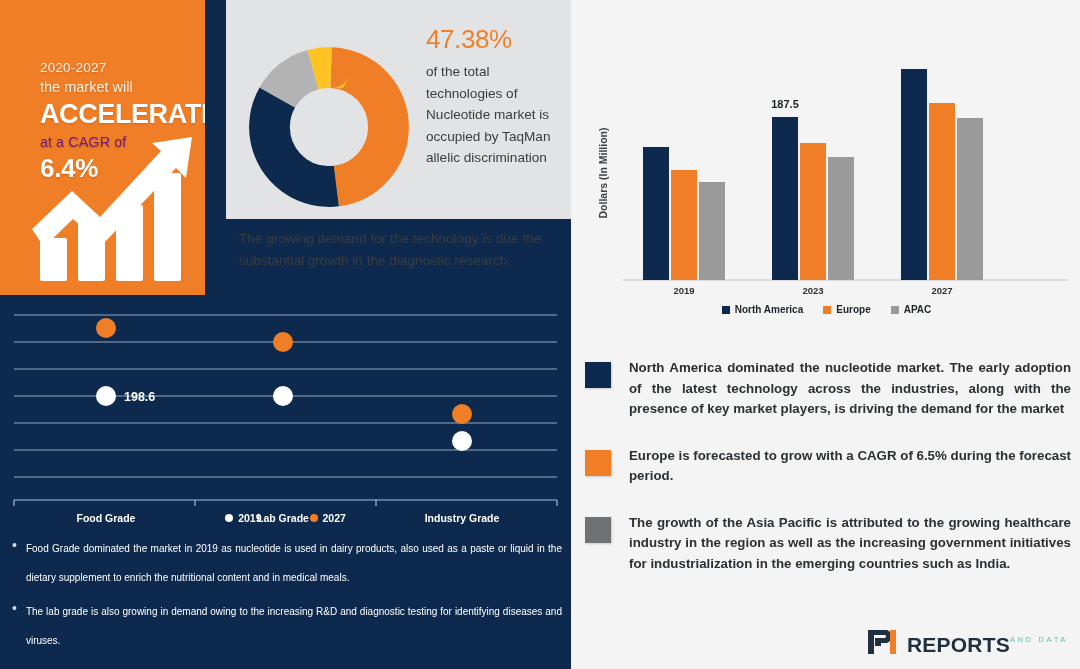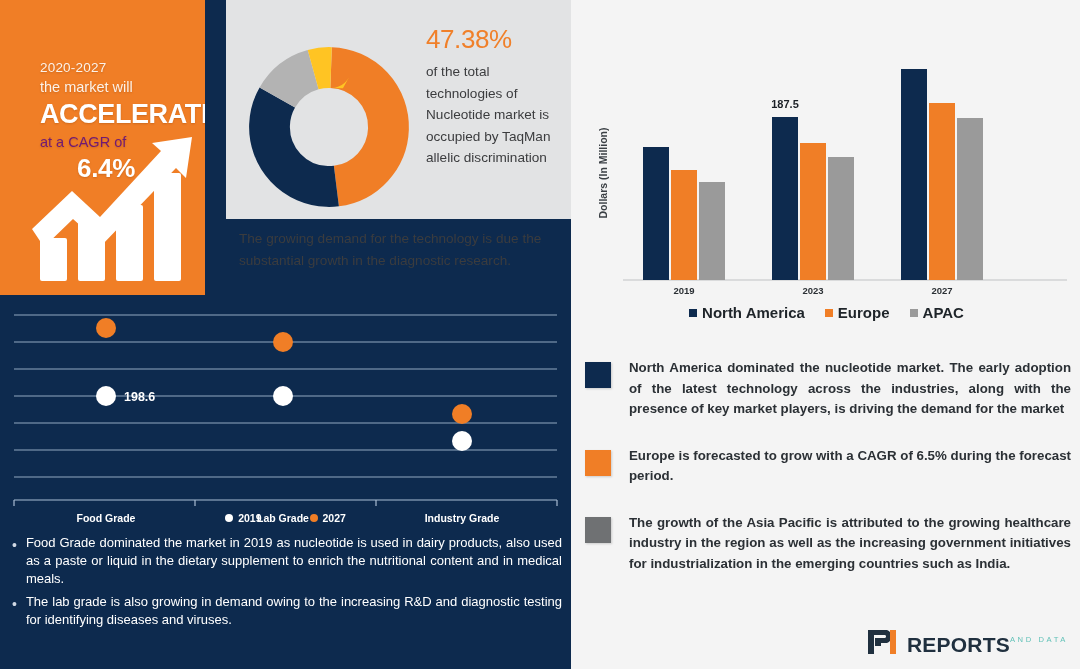--- a/index.html
+++ b/index.html
@@ -34,21 +34,21 @@
   .cagr-text {
     position: absolute;
     left: 40px; top: 58px;
     color: #ffffff;
     text-shadow: 0 1px 2px rgba(120,55,10,.28);
   }
   .cagr-years { font-size: 13.5px; letter-spacing: .2px; line-height: 19px; color:#fdf2e8; }
   .cagr-sub   { font-size: 14.5px; line-height: 21px; color:#fdf2e8; }
   .cagr-big   { font-size: 27px; font-weight: 700; letter-spacing: -.4px; line-height: 33px; }
   .cagr-sub2  { font-size: 14.5px; line-height: 22px; color:#701a75; }
-  .cagr-pct   { font-size: 26px; font-weight: 700; line-height: 30px; letter-spacing: -.3px; margin-left: 37px; }
+  .cagr-pct   { font-size: 26px; font-weight: 700; line-height: 30px; letter-spacing: -.3px; }
 
   .growth-graphic { position: absolute; left: 28px; bottom: 10px; width: 185px; height: 150px; }
 
   
   .donut-panel {
     position: absolute;
     left: 226px; top: 0;
     width: 345px; height: 219px;
     background: #e2e3e4;
   }
@@ -77,35 +77,35 @@
   }
   .dot-legend .li { display: flex; align-items: center; gap: 5px; }
   .lg-dot { width: 8px; height: 8px; border-radius: 50%; display: inline-block; }
 
   .left-bullets {
     position: absolute; left: 12px; top: 534px; width: 550px;
     color: #ffffff;
   }
   .lb-item { display: flex; gap: 9px; margin-bottom: 5px; }
   .lb-mark { color: #cfd8e4; font-size: 14px; line-height: 23px; flex: 0 0 auto; }
-  .lb-text { font-size: 13px; line-height: 18px; text-align: justify; flex: 1; }
+  .lb-text { font-size: 10px; line-height: 29px; text-align: justify; flex: 1; }
 
   
   .right-col {
     position: relative;
     width: 509px; height: 669px;
     background: #f4f4f4;
     flex: 0 0 509px;
   }
   .barchart-wrap { position: absolute; left: 8px; top: 48px; width: 495px; height: 290px; }
   .barchart { width: 495px; height: 250px; }
   .bar-legend {
     position: absolute; left: 0; top: 256px; width: 495px;
     display: flex; justify-content: center; align-items: center; gap: 20px;
-    font-size: 15px; font-weight: 700; color: #1e2429;
+    font-size: 10px; font-weight: 700; color: #1e2429;
   }
   .bar-legend .li { display: flex; align-items: center; gap: 5px; }
   .lg-sq { width: 8px; height: 8px; display: inline-block; }
 
   .right-bullets { position: absolute; left: 14px; top: 358px; width: 486px; font-weight: bold; }
   .rb-item { display: flex; gap: 18px; margin-bottom: 26px; }
   .rb-sq {
     width: 26px; height: 26px; flex: 0 0 26px; margin-top: 4px;
     box-shadow: 1px 1px 2px rgba(0,0,0,.17);
   }

